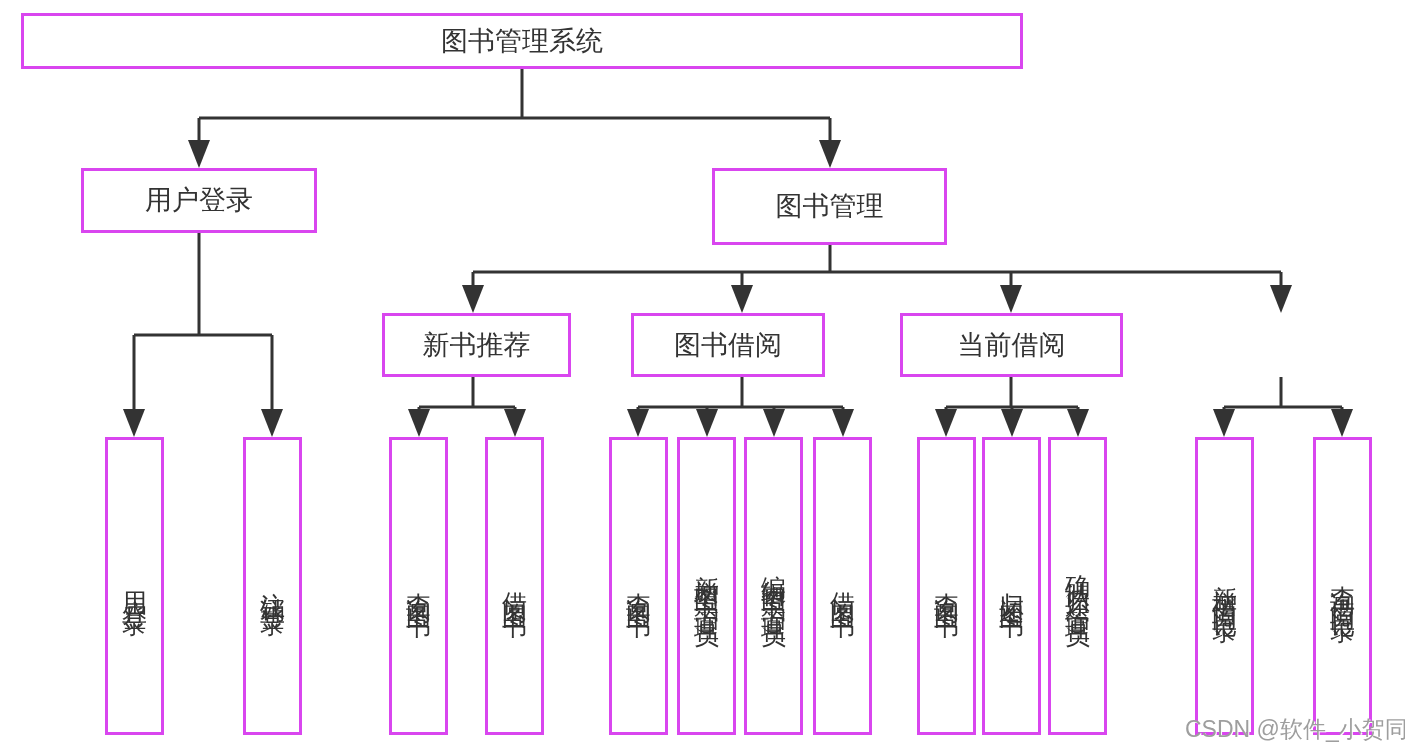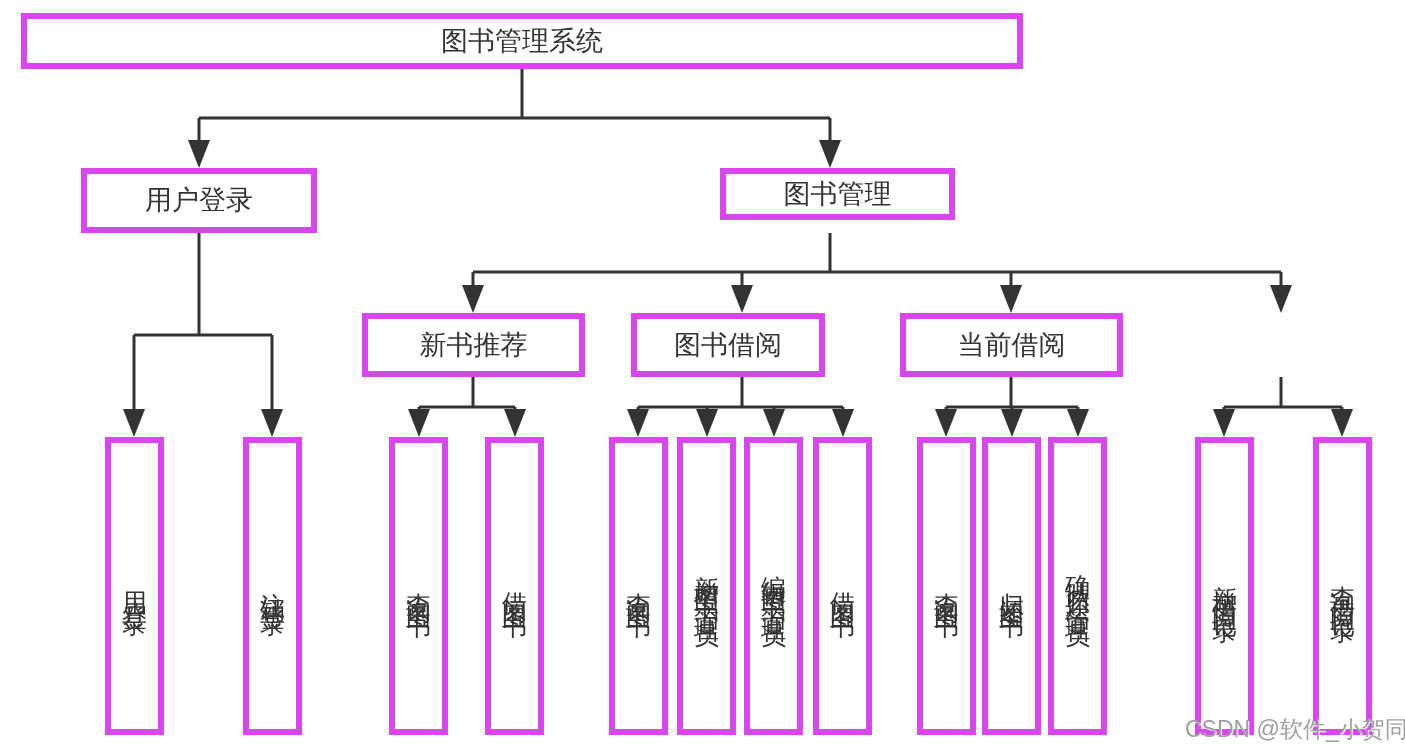--- a/index.html
+++ b/index.html
@@ -28,35 +28,35 @@
     fill: none;
   }
   .wires polygon {
     fill: #333333;
     stroke: none;
   }
   .node {
     position: absolute;
     box-sizing: border-box;
     background: #ffffff;
-    border: 6px solid #d946ef;
+    border: 3px solid #d946ef;
     color: #333333;
     display: flex;
     align-items: center;
     justify-content: center;
     text-align: center;
     font-size: 27px;
     line-height: 1;
     white-space: nowrap;
   }
   .node.h-root   { left: 21px;   top: 13px;  width: 1002px; height: 56px; }
   .node.h-lv2a   { left: 81px;   top: 168px; width: 236px;  height: 65px; }
-  .node.h-lv2b   { left: 712px;  top: 168px; width: 235px;  height: 52px; margin-left: 8px; }
+  .node.h-lv2b   { left: 712px;  top: 168px; width: 235px;  height: 77px; }
   .node.h-sec    { top: 313px; height: 64px; }
-  .sec-0 { left: 362px;  width: 223px; }
+  .sec-0 { left: 382px;  width: 189px; }
   .sec-1 { left: 631px;  width: 194px; }
   .sec-2 { left: 900px;  width: 223px; }
   .sec-3 { left: 1171px; width: 221px; }
   .node.vertical {
     top: 437px;
     height: 298px;
     width: 59px;
     writing-mode: vertical-rl;
     text-orientation: mixed;
     font-size: 25px;

